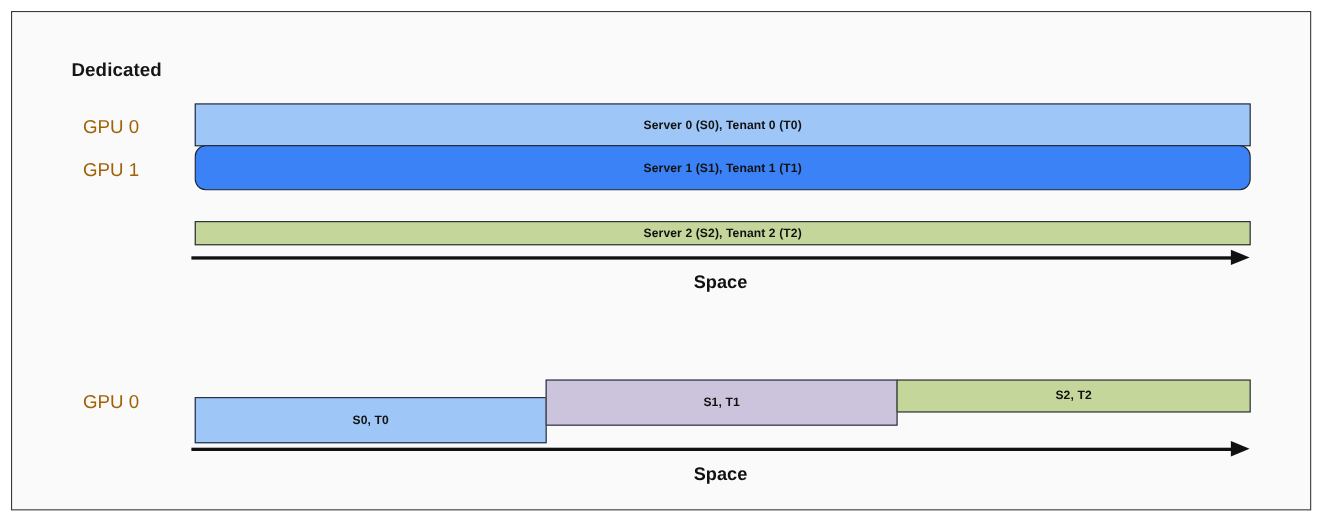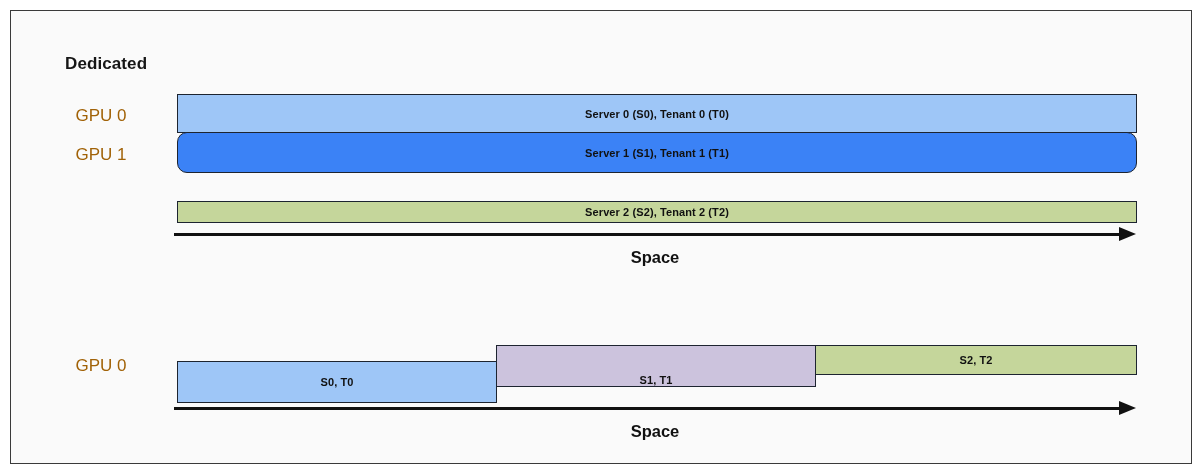--- a/index.html
+++ b/index.html
@@ -118,21 +118,21 @@
       <div class="head" style="left:945px;"></div>
     </div>
     <div class="axis-caption" style="left:163px; top:237px; width:962px;">Space</div>
 
 
     <div class="row-label" style="left:30px; top:345px; width:120px;">GPU 0</div>
 
     <div class="bar" style="left:166px; top:334px; width:320px; height:42px; background:#9ec6f7;margin-top:16px;">
       <span class="bar-label">S0, T0</span>
     </div>
-    <div class="bar" style="left:485px; top:334px; width:320px; height:42px; background:#ccc3dd;align-items:flex-end;">
+    <div class="bar" style="left:485px; top:334px; width:320px; height:42px; background:#ccc3dd;">
       <span class="bar-label">S1, T1</span>
     </div>
     <div class="bar" style="left:804px; top:334px; width:322px; height:30px; background:#c5d69b;">
       <span class="bar-label">S2, T2</span>
     </div>
 
     <div class="axis" style="left:163px; top:396px; width:962px;">
       <div class="shaft" style="width:947px;"></div>
       <div class="head" style="left:945px;"></div>
     </div>

